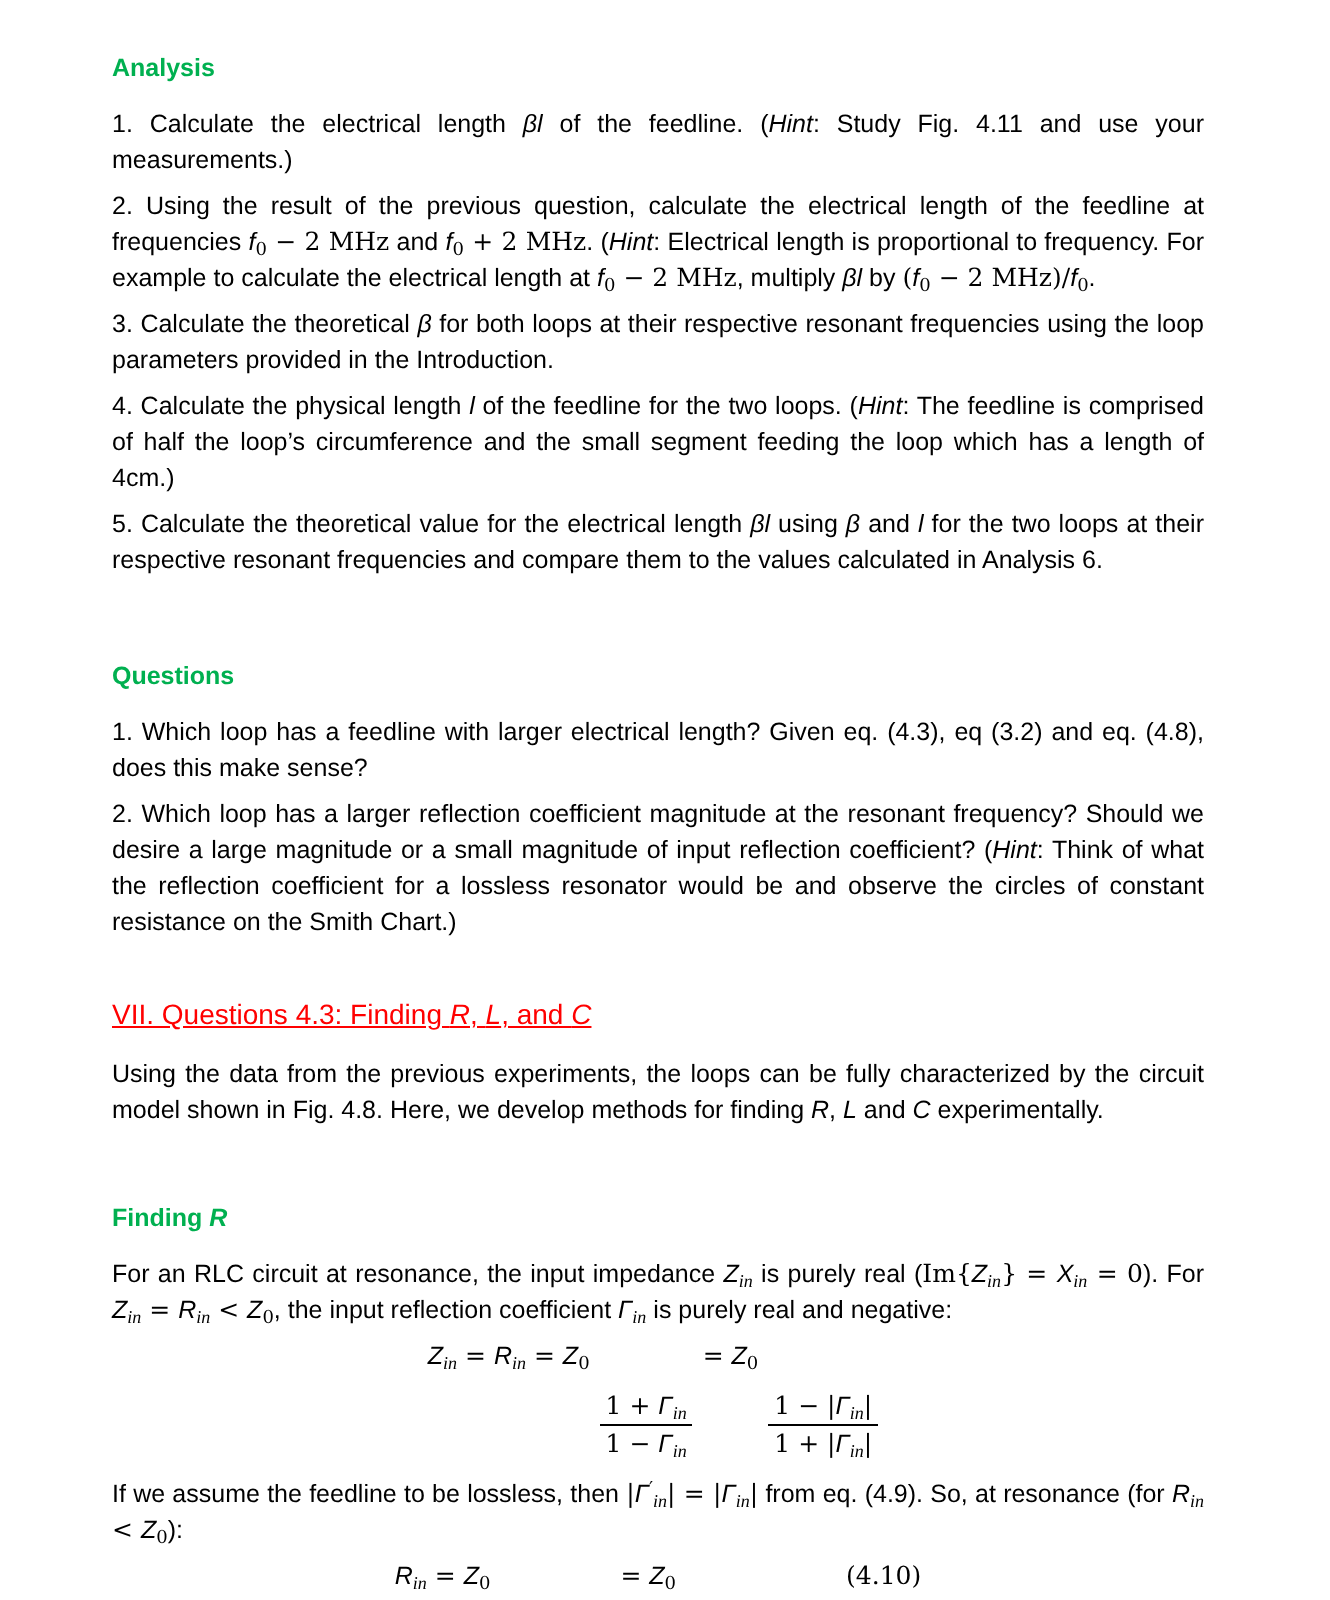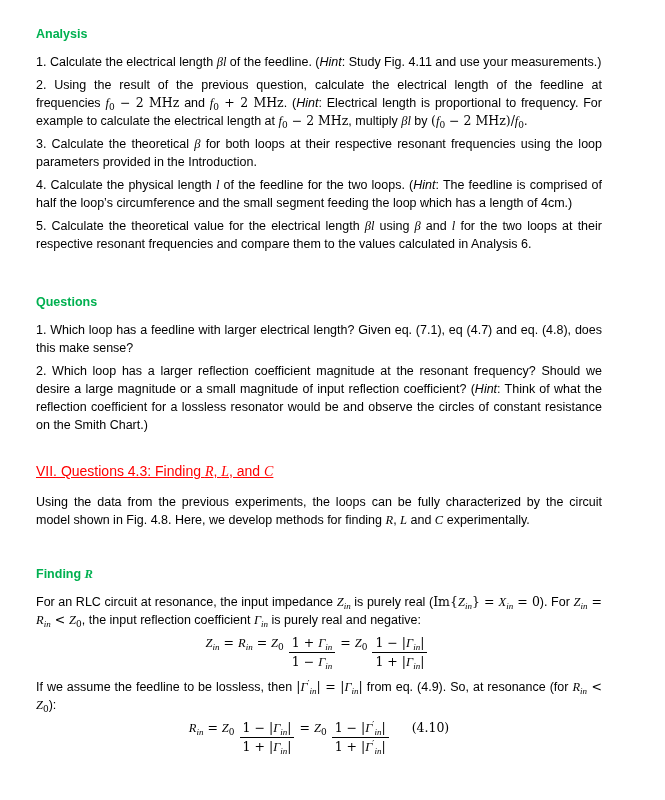--- a/index.html
+++ b/index.html
@@ -1,61 +1,61 @@
 <!DOCTYPE html>
 <html style="--heading-green: #00B050; --heading-red: #FF0000; --text-black: #000000;"><head>
 <meta charset="utf-8">
 <style>
   html,body{margin:0;padding:0;background:#ffffff;}
   .page{
     width:665px;height:800px;box-sizing:border-box;position:relative;
-    background:#ffffff;padding:25px 63px 0 36px;
+    background:#ffffff;padding:25px 63px 0 56px;
     font-family:"Liberation Sans",sans-serif;font-size:12.5px;line-height:18px;
     color:var(--text-black,#000000);
   }
   .h{font-weight:bold;color:var(--heading-green,#00B050);margin:0 0 10px;font-size:12.5px;}
   .h-exp{color:var(--heading-red,#FF0000);text-decoration:underline;font-weight:normal;
          font-size:14px;margin:0 0 12px;}
   .para{margin:0 0 5px 0;text-align:justify;}
   .sec-questions{margin-top:40px;}
   .sec-experiment{margin-top:28px;}
   .sec-finding{margin-top:36px;}
   
-  .run-m{font-family:Liberation Serif, serif;font-style:italic;}
+  .run-m{font-family:Liberation Sans, sans-serif;font-style:italic;}
   .run-mr{font-family:"DejaVu Serif",serif;}
   .run-i{font-style:italic;}
   .run-sub{font-family:Liberation Serif, serif;font-style:italic;font-size:9px;vertical-align:-2.5px;line-height:0;}
   .run-subn{font-family:"DejaVu Serif",serif;font-size:9px;vertical-align:-2.5px;line-height:0;}
   .run-msup{font-family:"DejaVu Serif",serif;font-size:9px;vertical-align:4px;line-height:0;}
   
   .eq{display:flex;justify-content:center;align-items:flex-start;
       font-family:"DejaVu Serif",serif;font-size:12.5px;margin:4px 0 7px 0;}
   .frac{display:inline-flex;flex-direction:column;text-align:center;margin:0 5px;}
-  .frac .num{display:block;padding:0 3px;border-bottom:1px solid #000;line-height:17px;}
+  .frac .num{display:block;padding:0 3px;border-bottom:1px solid #000;line-height:17px;margin-top:25px;}
   .frac .den{display:block;padding:0 3px;line-height:17px;}
   .eqlabel{margin-left:18px;}
   .footer{position:absolute;left:0;right:0;bottom:10px;text-align:center;}
 </style>
 </head>
 <body>
 
 <div class="page">
 
   <section>
     <h3 class="h">Analysis</h3>
     <p class="para"><span>1. Calculate the electrical length </span><span class="run-m">βl</span><span> of the feedline. (</span><span class="run-i">Hint</span><span>: Study Fig. 4.11 and use your measurements.)</span></p>
     <p class="para"><span>2. Using the result of the previous question, calculate the electrical length of the feedline at frequencies </span><span class="run-m">f</span><span class="run-subn">0</span><span class="run-mr"> − 2 MHz</span><span> and </span><span class="run-m">f</span><span class="run-subn">0</span><span class="run-mr"> + 2 MHz</span><span>. (</span><span class="run-i">Hint</span><span>: Electrical length is proportional to frequency. For example to calculate the electrical length at </span><span class="run-m">f</span><span class="run-subn">0</span><span class="run-mr"> − 2 MHz</span><span>, multiply </span><span class="run-m">βl</span><span> by </span><span class="run-mr">(</span><span class="run-m">f</span><span class="run-subn">0</span><span class="run-mr"> − 2 MHz)/</span><span class="run-m">f</span><span class="run-subn">0</span><span>.</span></p>
     <p class="para"><span>3. Calculate the theoretical </span><span class="run-m">β</span><span> for both loops at their respective resonant frequencies using the loop parameters provided in the Introduction.</span></p>
     <p class="para"><span>4. Calculate the physical length </span><span class="run-m">l</span><span> of the feedline for the two loops. (</span><span class="run-i">Hint</span><span>: The feedline is comprised of half the loop’s circumference and the small segment feeding the loop which has a length of 4cm.)</span></p>
     <p class="para"><span>5. Calculate the theoretical value for the electrical length </span><span class="run-m">βl</span><span> using </span><span class="run-m">β</span><span> and </span><span class="run-m">l</span><span> for the two loops at their respective resonant frequencies and compare them to the values calculated in Analysis 6.</span></p>
   </section>
 
   <section class="sec-questions">
     <h3 class="h">Questions</h3>
-    <p class="para"><span>1. Which loop has a feedline with larger electrical length? Given eq. (7.1), eq (4.7) and eq. (4.8), does this make sense?</span></p>
+    <p class="para"><span>1. Which loop has a feedline with larger electrical length? Given eq. (4.3), eq (3.2) and eq. (4.8), does this make sense?</span></p>
     <p class="para"><span>2. Which loop has a larger reflection coefficient magnitude at the resonant frequency? Should we desire a large magnitude or a small magnitude of input reflection coefficient? (</span><span class="run-i">Hint</span><span>: Think of what the reflection coefficient for a lossless resonator would be and observe the circles of constant resistance on the Smith Chart.)</span></p>
   </section>
 
   <section class="sec-experiment">
     <h2 class="h-exp"><span>VII. Questions 4.3: Finding </span><span class="run-m">R</span><span>, </span><span class="run-m">L</span><span>, and </span><span class="run-m">C</span></h2>
     <p class="para"><span>Using the data from the previous experiments, the loops can be fully characterized by the circuit model shown in Fig. 4.8. Here, we develop methods for finding </span><span class="run-m">R</span><span>, </span><span class="run-m">L</span><span> and </span><span class="run-m">C</span><span> experimentally.</span></p>
   </section>
 
   <section class="sec-finding">
     <h3 class="h"><span>Finding </span><span class="run-m">R</span></h3>

